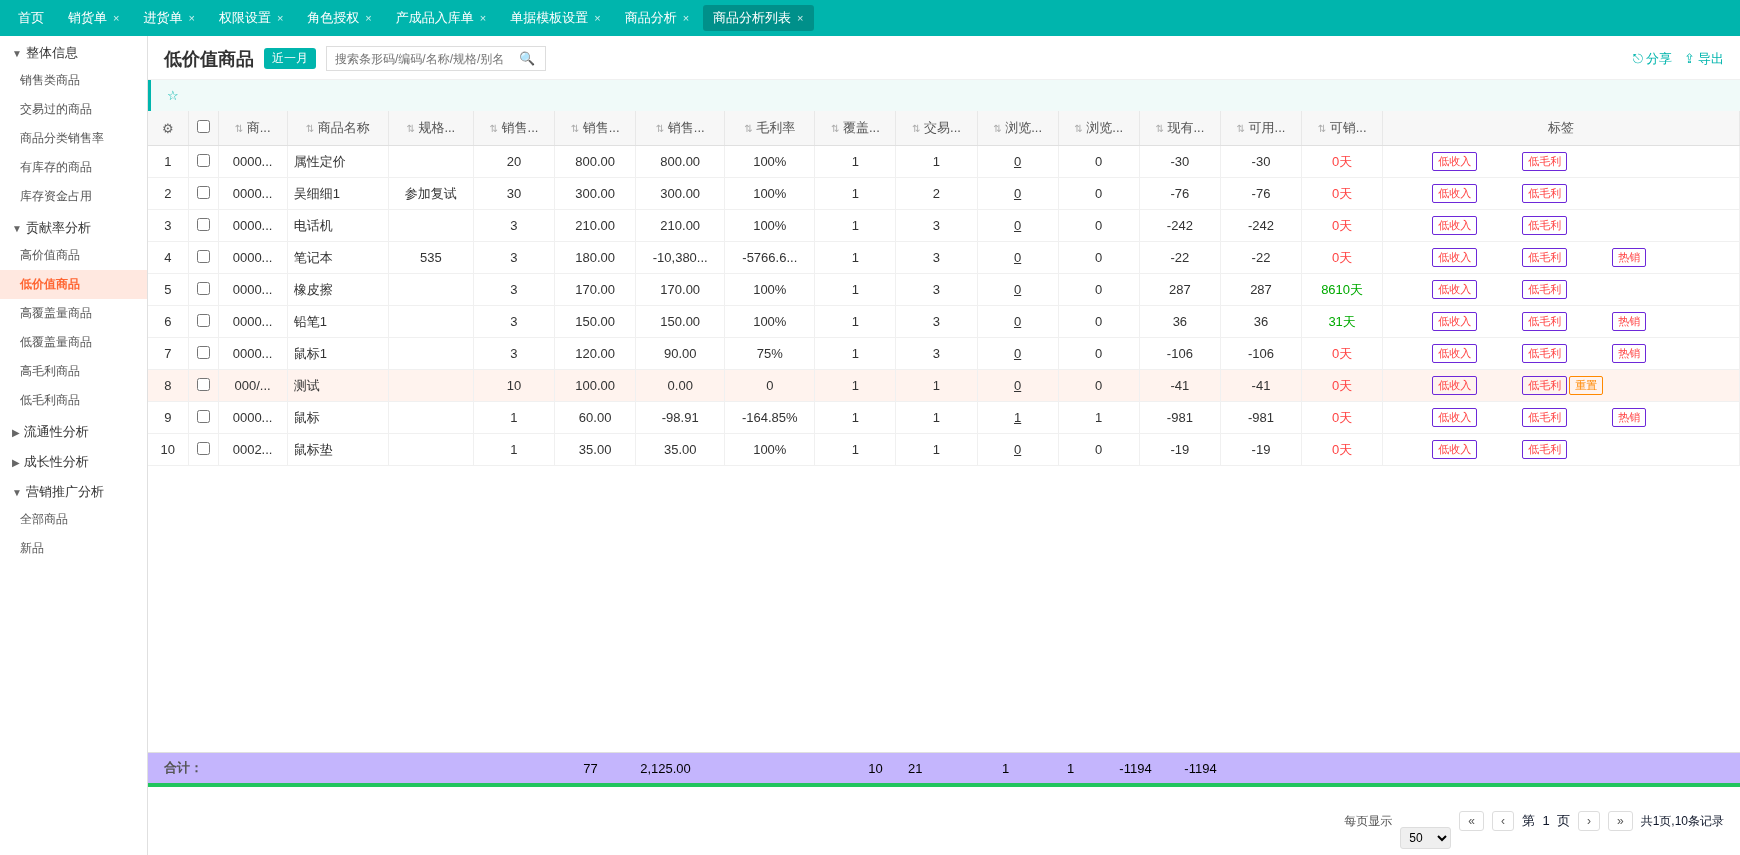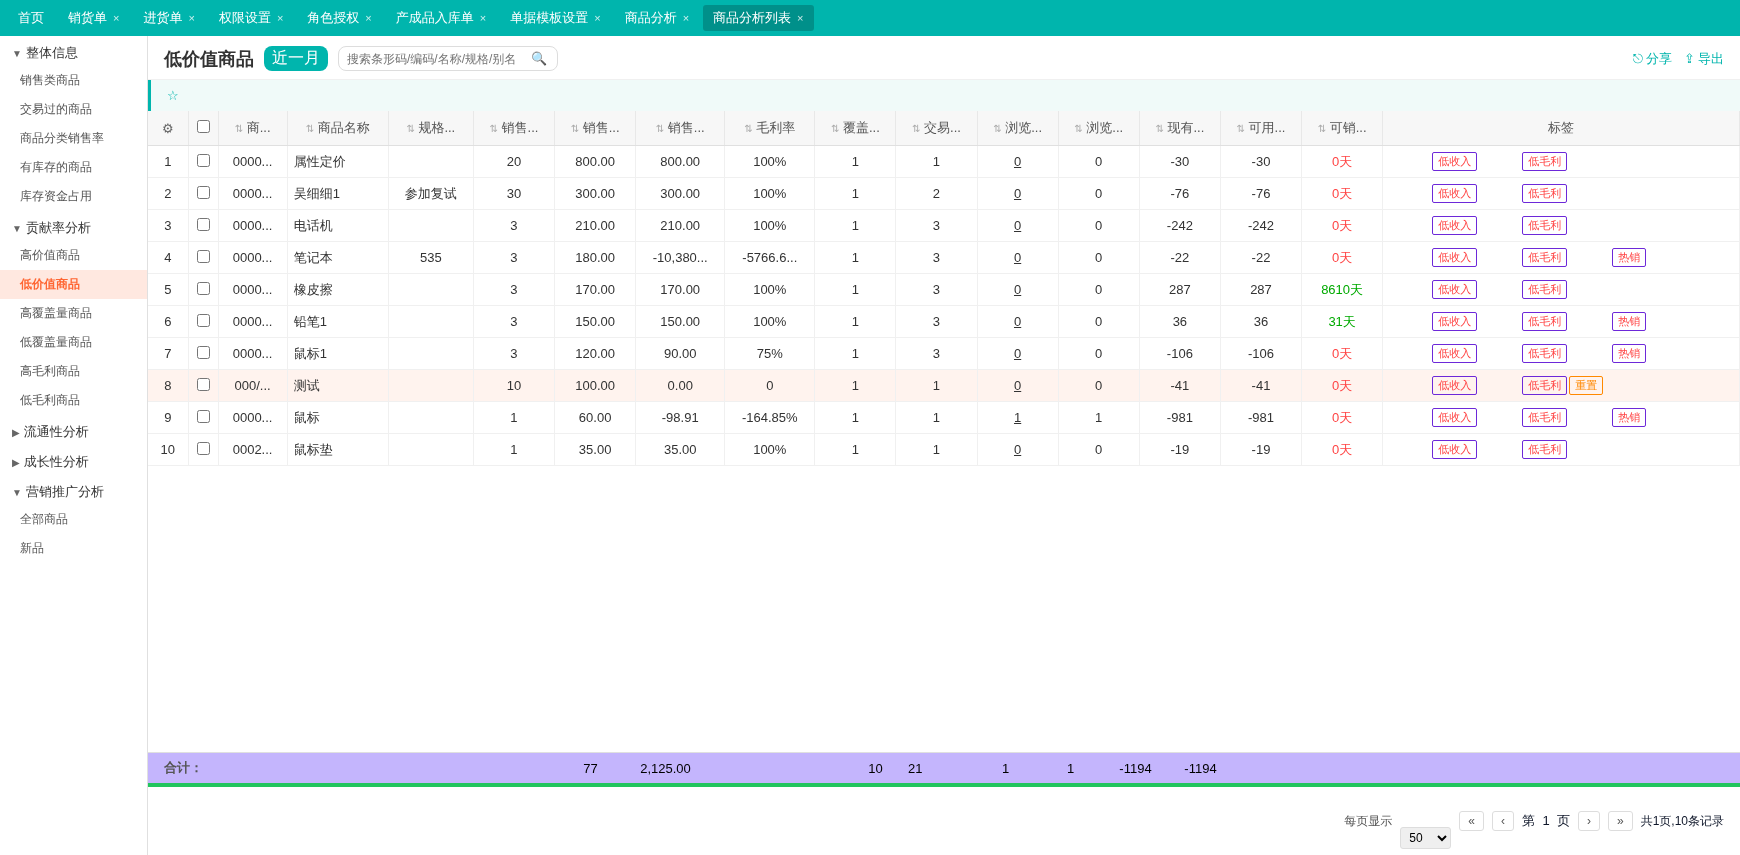--- a/index.html
+++ b/index.html
@@ -80,27 +80,27 @@
     }
     .page-title {
       font-size: 18px;
       font-weight: bold;
       color: #333;
     }
     .date-badge {
       background: #00b5ad;
       color: white;
       padding: 2px 8px;
-      border-radius: 8px;
-      font-size: 16px;
+      border-radius: 3px;
+      font-size: 12px;
       cursor: pointer;
     }
     .search-box {
       border: 1px solid #ddd;
-      border-radius: 8px;
+      border-radius: 0;
       padding: 4px 8px;
       width: 220px;
       color: #999;
       font-size: 12px;
       display: flex;
       align-items: center;
       gap: 4px;
     }
     .search-box input {
       border: none;

